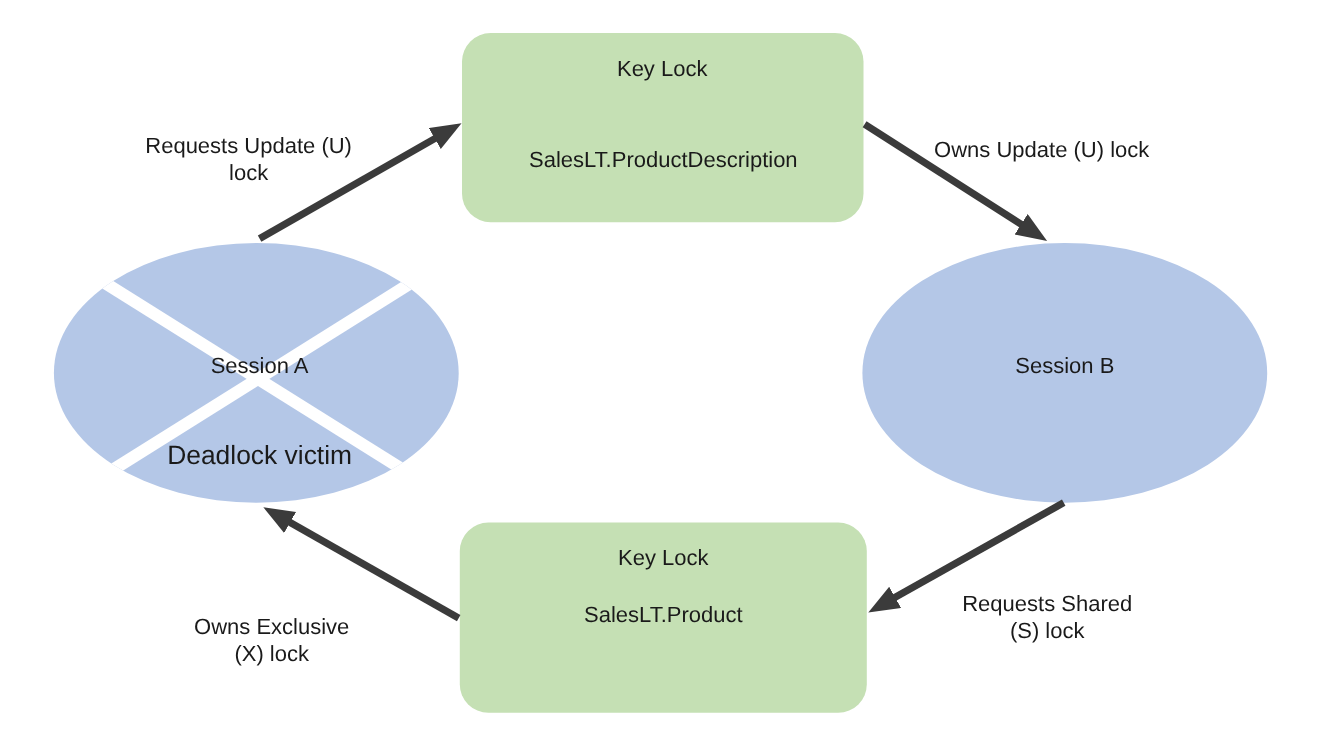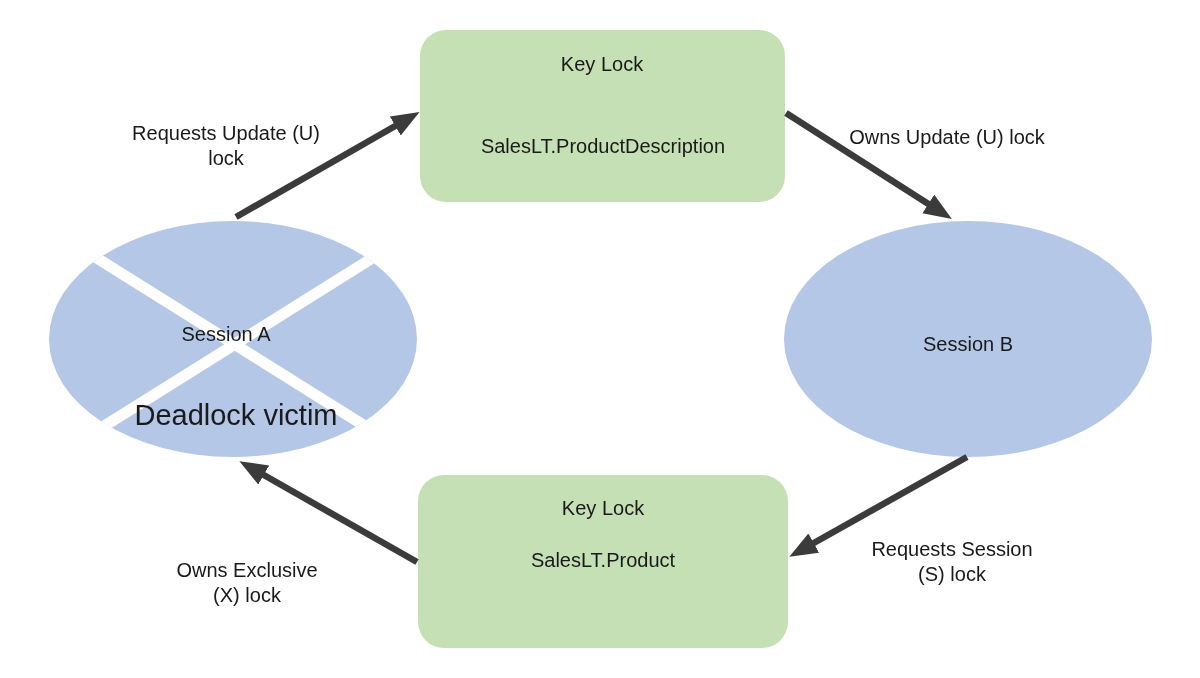--- a/index.html
+++ b/index.html
@@ -25,21 +25,21 @@
   .label{
     position:absolute;
     transform:translate(-50%,-50%);
     text-align:center;
     white-space:nowrap;
     font-size:20px;
     line-height:1.25;
     color:var(--text);
   }
   .label span{ display:block; }
-  .label--victim{ font-size:29px; }
+  .label--victim{ font-size:24px; }
 </style>
 </head>
 <body>
 
 <div class="stage">
 
   <svg width="1200" height="678" viewBox="0 0 1200 678">
     <defs>
       <marker id="arrowhead" markerUnits="userSpaceOnUse" markerWidth="32" markerHeight="26" refX="2" refY="11" orient="auto">
         <path d="M0,0 L28,11 L0,22 Z" style="fill:var(--arrow)"></path>
@@ -65,34 +65,34 @@
     <line x1="967" y1="457" x2="812" y2="544" style="stroke:var(--arrow)" stroke-width="6.5" marker-end="url(#arrowhead)"></line>
     <line x1="417" y1="562" x2="262" y2="474" style="stroke:var(--arrow)" stroke-width="6.5" marker-end="url(#arrowhead)"></line>
   </svg>
 
   <div class="label" style="left:602px; top:64px;">Key Lock</div>
   <div class="label" style="left:603px; top:146px;">SalesLT.ProductDescription</div>
 
   <div class="label" style="left:603px; top:508px;">Key Lock</div>
   <div class="label" style="left:603px; top:560px;">SalesLT.Product</div>
 
-  <div class="label" style="left:226px; top:334px;">Session A</div>
+  <div class="label" style="left:236px; top:334px;">Session A</div>
   <div class="label label--victim" style="left:236px; top:415px;">Deadlock victim</div>
 
-  <div class="label" style="left:968px; top:344px;">Session B</div>
+  <div class="label" style="left:968px; top:334px;">Session B</div>
 
   <div class="label" style="left:226px; top:146px;">
     <span>Requests Update (U)</span>
     <span>lock</span>
   </div>
 
   <div class="label" style="left:947px; top:137px;">Owns Update (U) lock</div>
 
   <div class="label" style="left:952px; top:562px;">
-    <span>Requests Session</span>
+    <span>Requests Shared</span>
     <span>(S) lock</span>
   </div>
 
   <div class="label" style="left:235px; top:583px;margin-left:12px;">
     <span>Owns Exclusive</span>
     <span>(X) lock</span>
   </div>
 
 </div>
 

